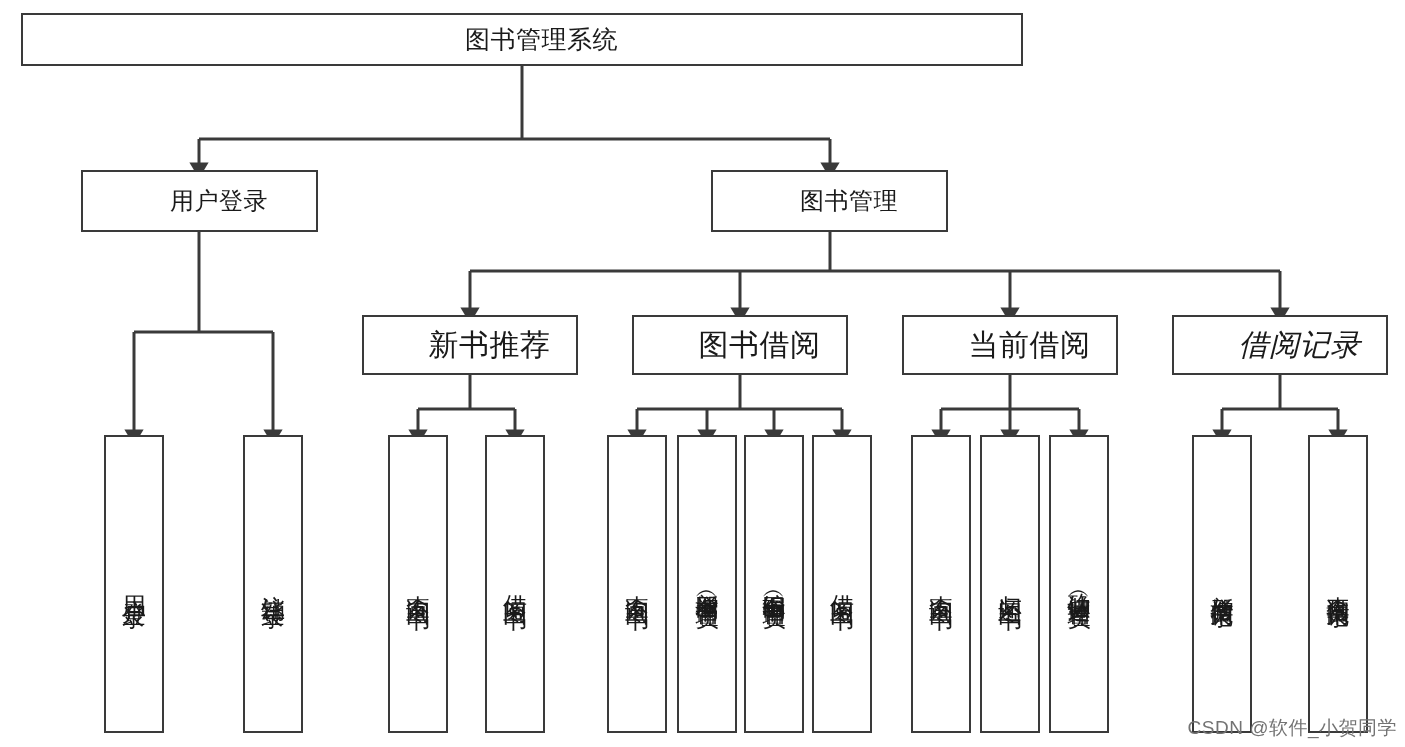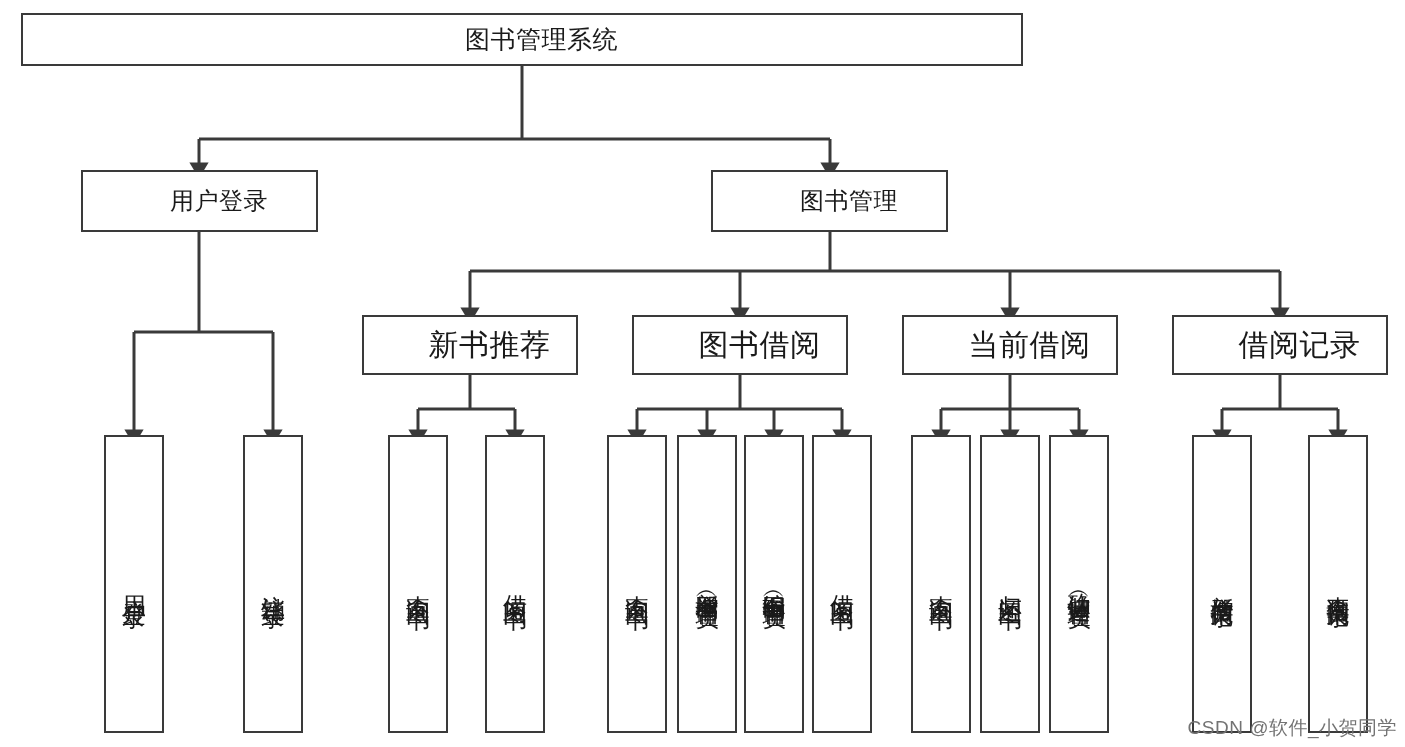--- a/index.html
+++ b/index.html
@@ -152,21 +152,21 @@
 
   <div class="node level3" style="left:362px; top:315px; width:216px; height:60px;">
     <span class="node-label">新书推荐</span>
   </div>
   <div class="node level3" style="left:632px; top:315px; width:216px; height:60px;">
     <span class="node-label">图书借阅</span>
   </div>
   <div class="node level3" style="left:902px; top:315px; width:216px; height:60px;">
     <span class="node-label">当前借阅</span>
   </div>
-  <div class="node level3" style="left:1172px; top:315px; width:216px; height:60px;">
+  <div class="node level3" style="left:1172px; top:315px; width:216px; height:60px;font-style:italic;">
     <span class="node-label">借阅记录</span>
   </div>
 
   <div class="leaf" style="left:104px; top:435px; width:60px; height:298px;">
     <span class="node-label">用户登录</span>
   </div>
   <div class="leaf" style="left:243px; top:435px; width:60px; height:298px;">
     <span class="node-label">注销登录</span>
   </div>
 

